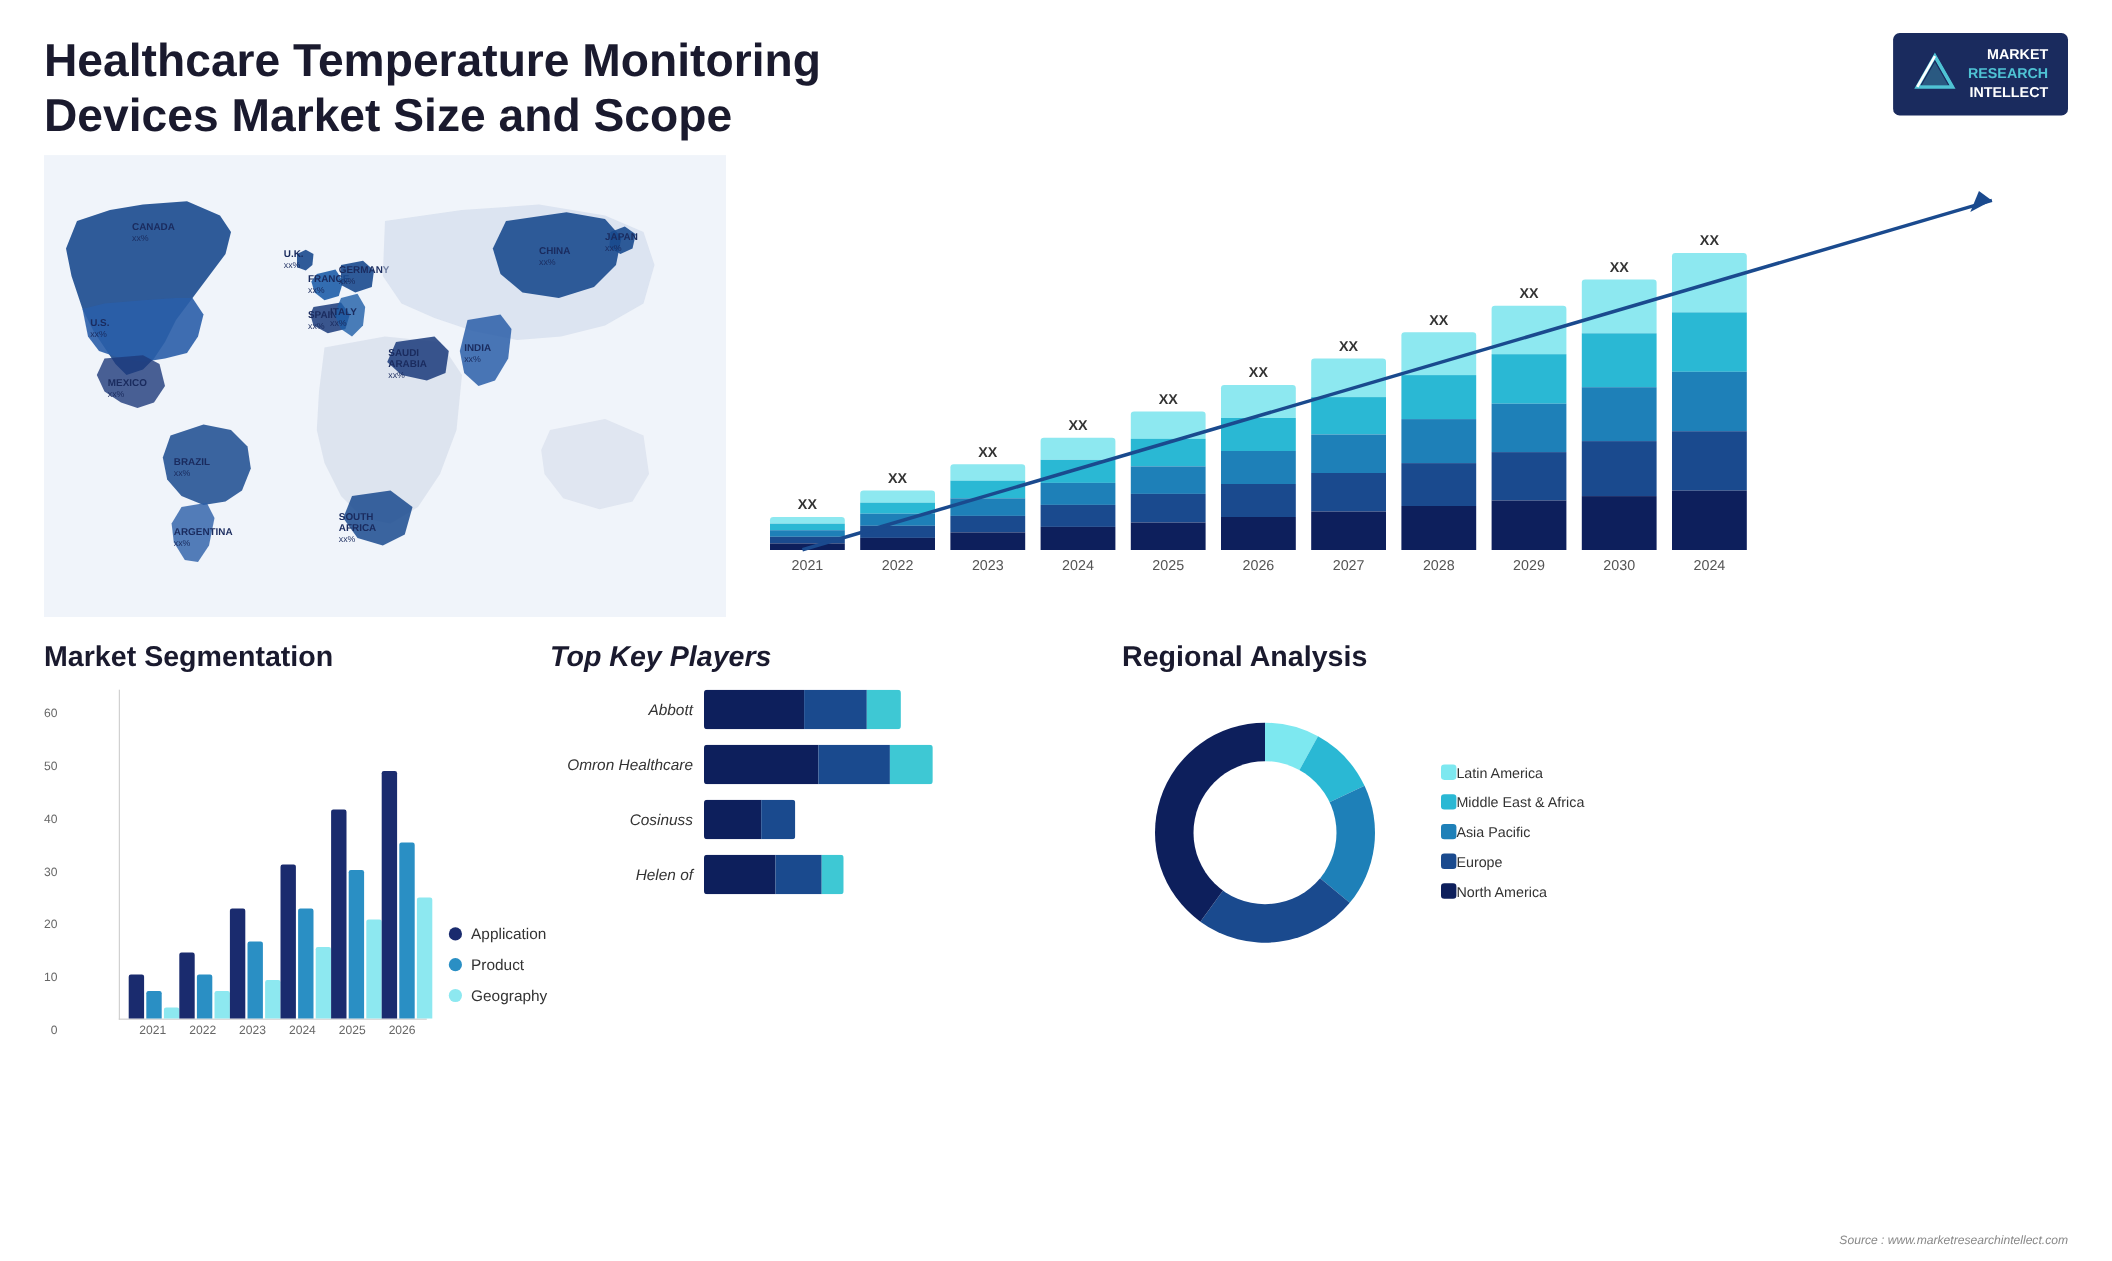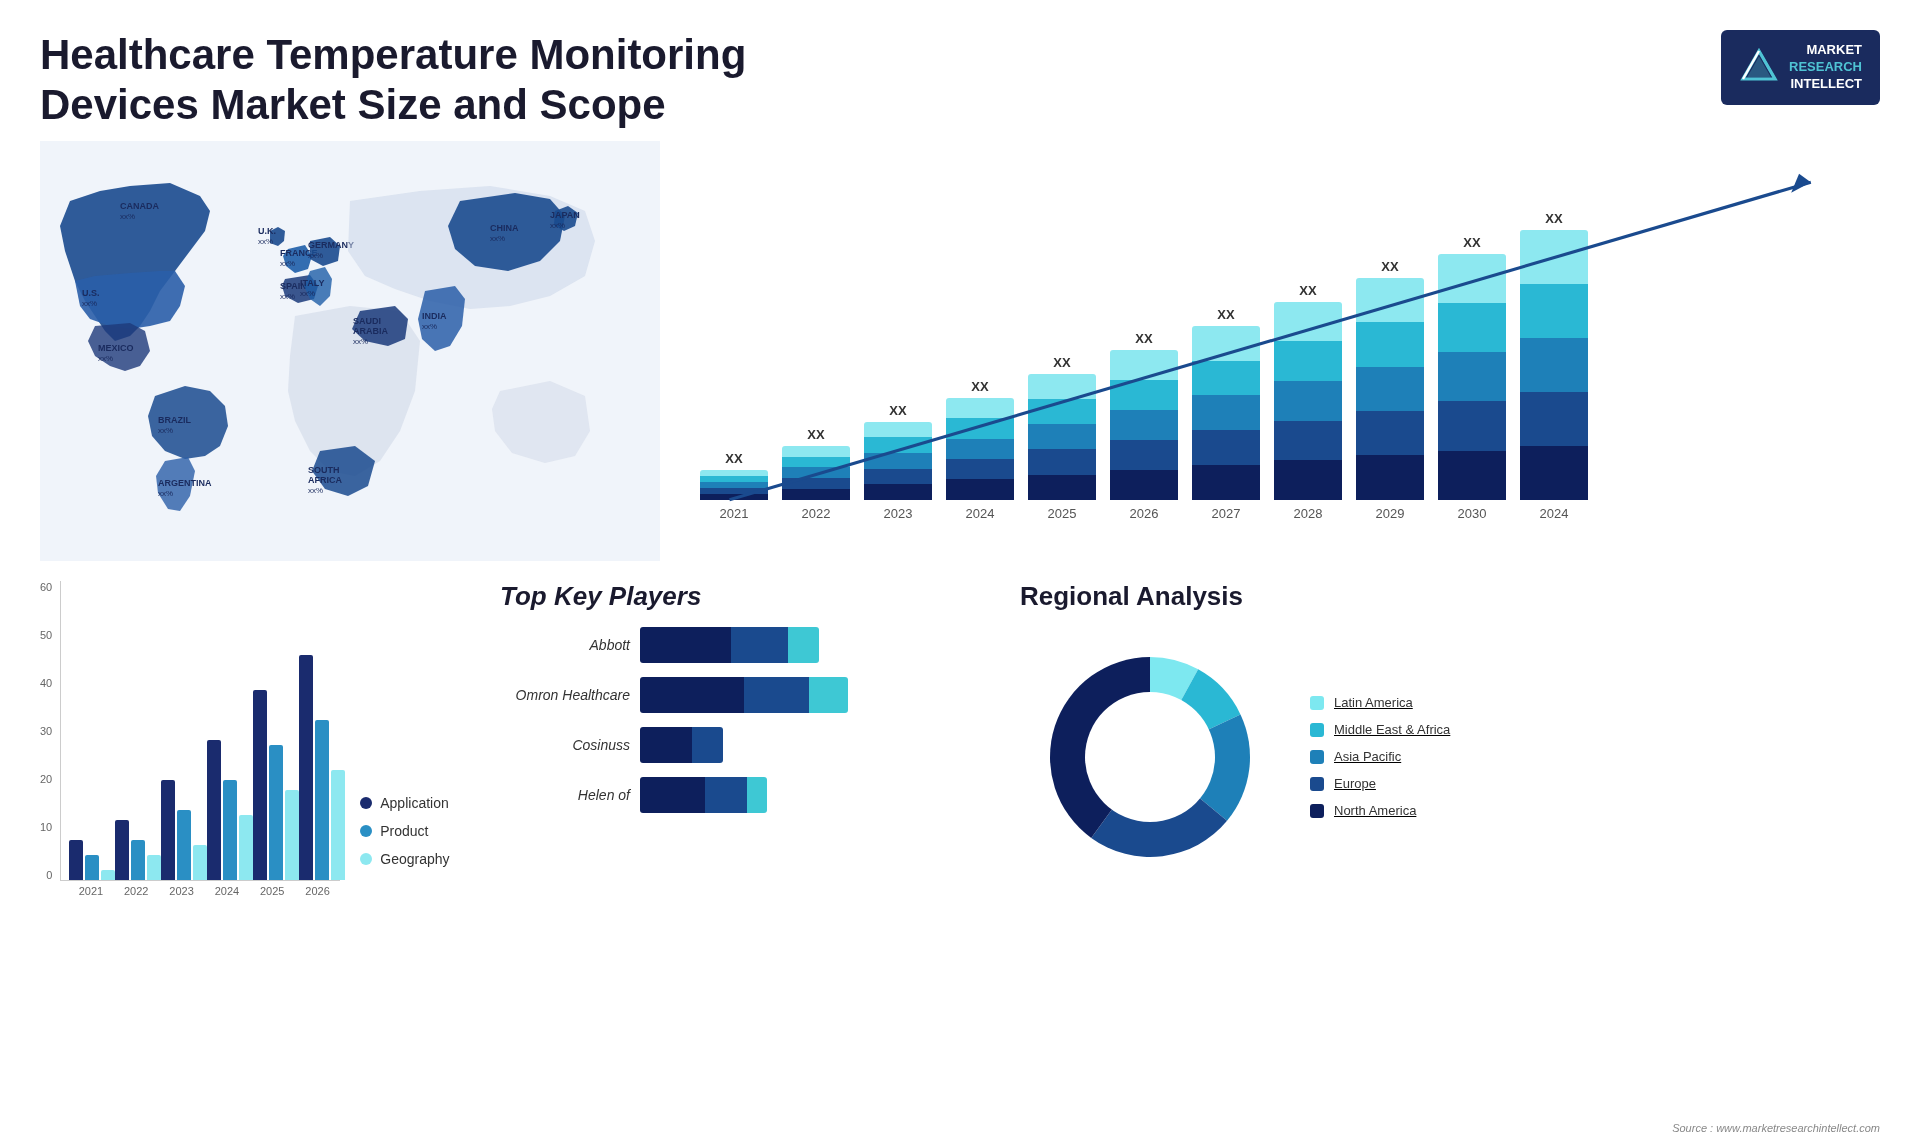--- a/index.html
+++ b/index.html
@@ -237,23 +237,22 @@
       height: 260px;
       flex-shrink: 0;
     }
     .regional-legend {
       display: flex;
       flex-direction: column;
       gap: 12px;
     }
     .regional-legend-item {
       display: flex;
-      align-items: flex-end;
-      gap: 10px;
-      text-decoration: underline;
+      align-items: flex-start;
+      gap: 0;
     }
     .regional-legend-dot {
       width: 14px;
       height: 14px;
       border-radius: 3px;
       flex-shrink: 0;
     }
     .regional-legend-text {
       font-size: 13px;
       color: #333;
@@ -510,22 +509,23 @@
             <div class="bar-x-label">2024</div>
           </div>
         </div>
     </div>
   </div>
 </div>
 
 <div class="bottom-sections">
 
   <div class="segmentation-section">
+    <h2 class="section-title">Market Segmentation</h2>
     <div class="seg-chart-area">
-      <div style="display:flex;flex-direction:row;align-items:flex-start;">
+      <div style="display:flex;flex-direction:row;align-items:flex-end;gap:48px;">
         <div class="seg-y-labels" id="seg-y-labels">
             <div class="seg-y-label">60</div>
             <div class="seg-y-label">50</div>
             <div class="seg-y-label">40</div>
             <div class="seg-y-label">30</div>
             <div class="seg-y-label">20</div>
             <div class="seg-y-label">10</div>
             <div class="seg-y-label">0</div>
           </div>
         <div style="display:flex;flex-direction:column;">

